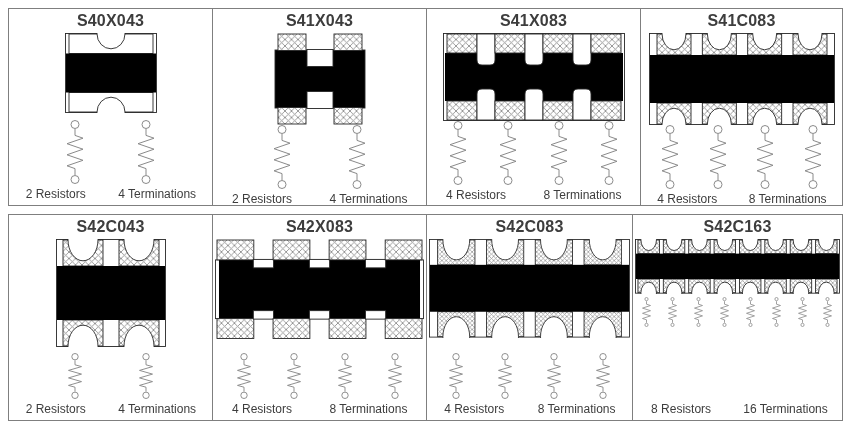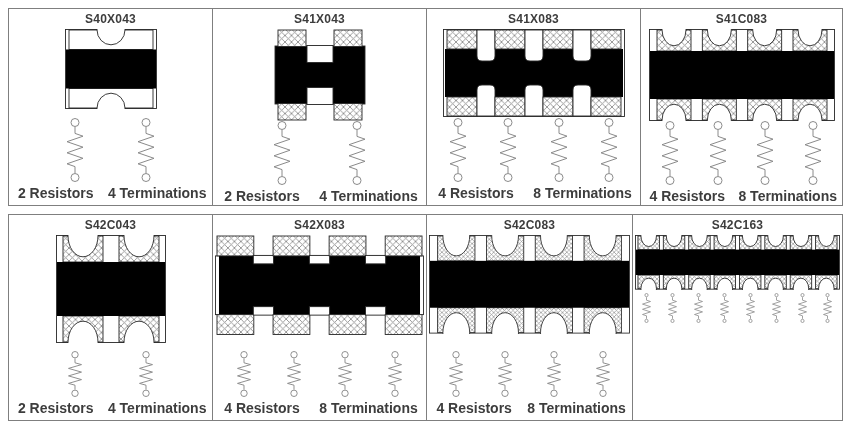--- a/index.html
+++ b/index.html
@@ -4,28 +4,28 @@
 <style>
   html,body{margin:0;padding:0;background:#ffffff;}
   body{width:857px;height:424px;font-family:"Liberation Sans",sans-serif;overflow:hidden;}
   .sheet{position:relative;padding:8px 0 0 8px;}
   .row{display:flex;width:835px;margin-bottom:8px;}
   .panel{box-sizing:border-box;border:1px solid #7f7f7f;border-left:none;background:#fff;
          display:flex;flex-direction:column;align-items:center;overflow:hidden;}
   .panel.first{border-left:1px solid #7f7f7f;}
   .row1 .panel{height:198px;}
   .row2 .panel{height:207px;justify-content:flex-end;}
-  .title{font-weight:bold;font-size:12px;color:#3d3d3d;padding:3px 0 3px;letter-spacing:.2px;}
+  .title{font-weight:bold;font-size:16px;color:#3d3d3d;padding:3px 0 3px;letter-spacing:.2px;}
   .pkg{line-height:0;flex:none;max-width:calc(100% - 4px);display:flex;justify-content:center;}
   .pkg svg{max-width:100%;height:auto;}
   .resistors{display:flex;justify-content:space-around;align-items:center;margin-top:auto;line-height:0;}
   .resistors.res-2{width:70%;}
   .resistors.res-4{width:95%;}
   .resistors.res-8{width:99%;margin-top:3px;margin-bottom:auto;}
-  .labels{display:flex;width:100%;font-weight:bold;font-size:14px;color:#3d3d3d;padding:3px 0 4px;}
+  .labels{display:flex;width:100%;font-weight:normal;font-size:12px;color:#3d3d3d;padding:3px 0 4px;}
   .labels .lab-res{width:46%;text-align:center;}
   .labels .lab-term{width:54%;text-align:center;}
 </style>
 </head>
 <body>
 
 <div class="sheet">
 
   <div class="row row1">
     <div class="panel first" style="width:205px">
@@ -496,16 +496,20 @@
               <circle cx="6.5" cy="2.1" r="1.6" fill="#fff" stroke="#8a8a8a" stroke-width="0.8"></circle>
               <path d="M6.5,4.2 L6.5,7.2 L10.5,8.5 L2.5,11.1 L10.5,13.7 L2.5,16.3 L10.5,18.9 L2.5,21.5 L6.5,22.8 L6.5,25.8" fill="none" stroke="#8a8a8a" stroke-width="0.8" stroke-linejoin="miter"></path>
               <circle cx="6.5" cy="27.9" r="1.6" fill="#fff" stroke="#8a8a8a" stroke-width="0.8"></circle>
             </svg></span>
           <span style="line-height:0"><svg width="13" height="30" viewBox="0 0 13 30" xmlns="http://www.w3.org/2000/svg">
               <circle cx="6.5" cy="2.1" r="1.6" fill="#fff" stroke="#8a8a8a" stroke-width="0.8"></circle>
               <path d="M6.5,4.2 L6.5,7.2 L10.5,8.5 L2.5,11.1 L10.5,13.7 L2.5,16.3 L10.5,18.9 L2.5,21.5 L6.5,22.8 L6.5,25.8" fill="none" stroke="#8a8a8a" stroke-width="0.8" stroke-linejoin="miter"></path>
               <circle cx="6.5" cy="27.9" r="1.6" fill="#fff" stroke="#8a8a8a" stroke-width="0.8"></circle>
             </svg></span>
         </div>
+      <div class="labels">
+        <span class="lab-res">8 Resistors</span>
+        <span class="lab-term">16 Terminations</span>
+      </div>
     </div>
   </div>
 
 </div>
 
 </body></html>

